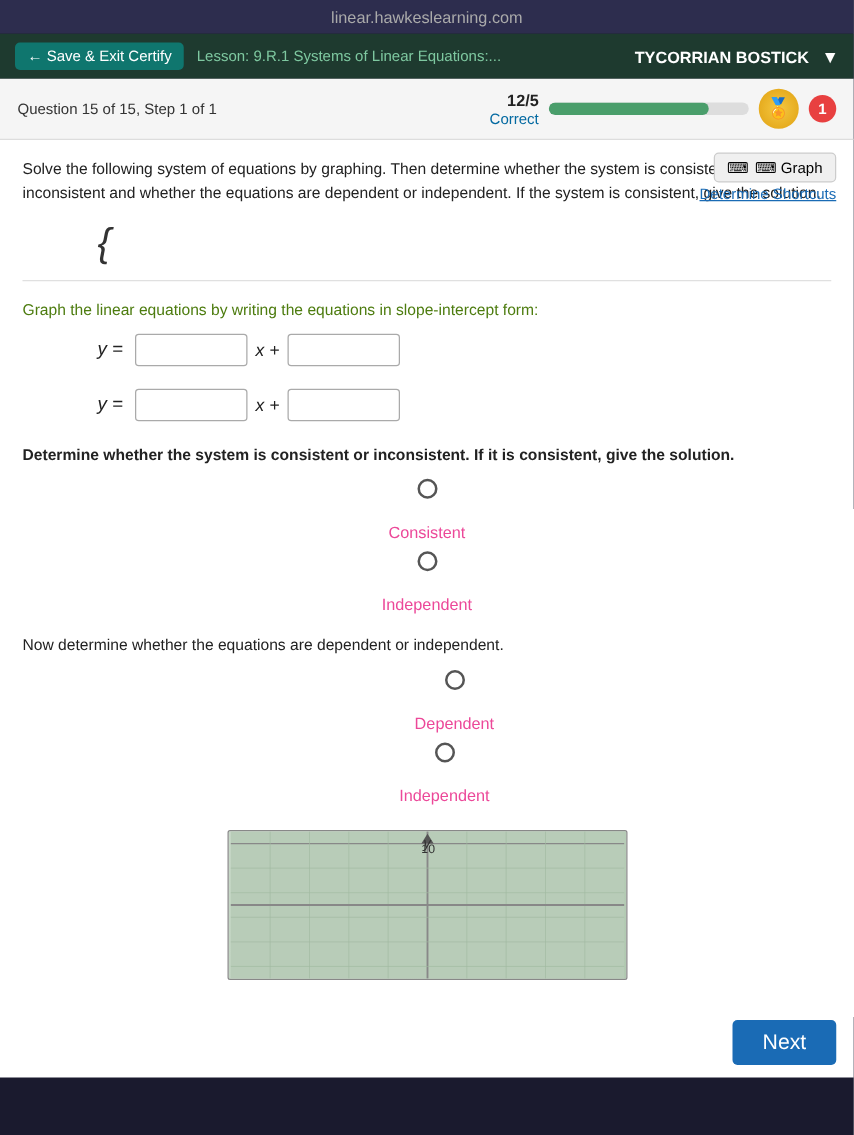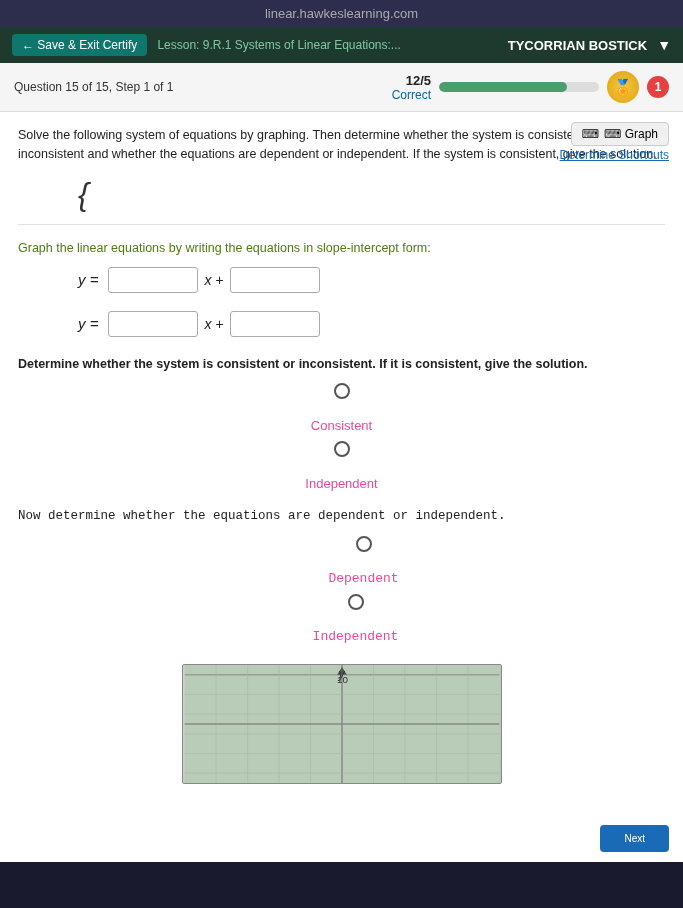--- a/index.html
+++ b/index.html
@@ -235,21 +235,20 @@
     .radio-circle {
       width: 16px;
       height: 16px;
       border-radius: 50%;
       border: 2px solid #555;
       background: #fff;
       flex-shrink: 0;
     }
     .dependent-section {
       margin: 16px 0 10px 0;
-      font-family: Liberation Mono, monospace;
     }
     .dependent-text {
       font-size: 12.5px;
       color: #222;
       margin-bottom: 10px;
       line-height: 1.5;
     }
     .graph-preview {
       margin: 10px auto 0 auto;
       width: 320px;
@@ -278,21 +277,21 @@
       bottom: 0;
       right: 0;
       padding: 10px 14px;
     }
     .next-btn {
       background: #1a6bb5;
       color: #fff;
       border: none;
       border-radius: 4px;
       padding: 8px 24px;
-      font-size: 10px;
+      font-size: 17px;
       cursor: pointer;
     }
     .divider-line {
       border: none;
       border-top: 1px solid #e0e0e0;
       margin: 10px 0;
     }
   </style>
 </head>
 <body>

